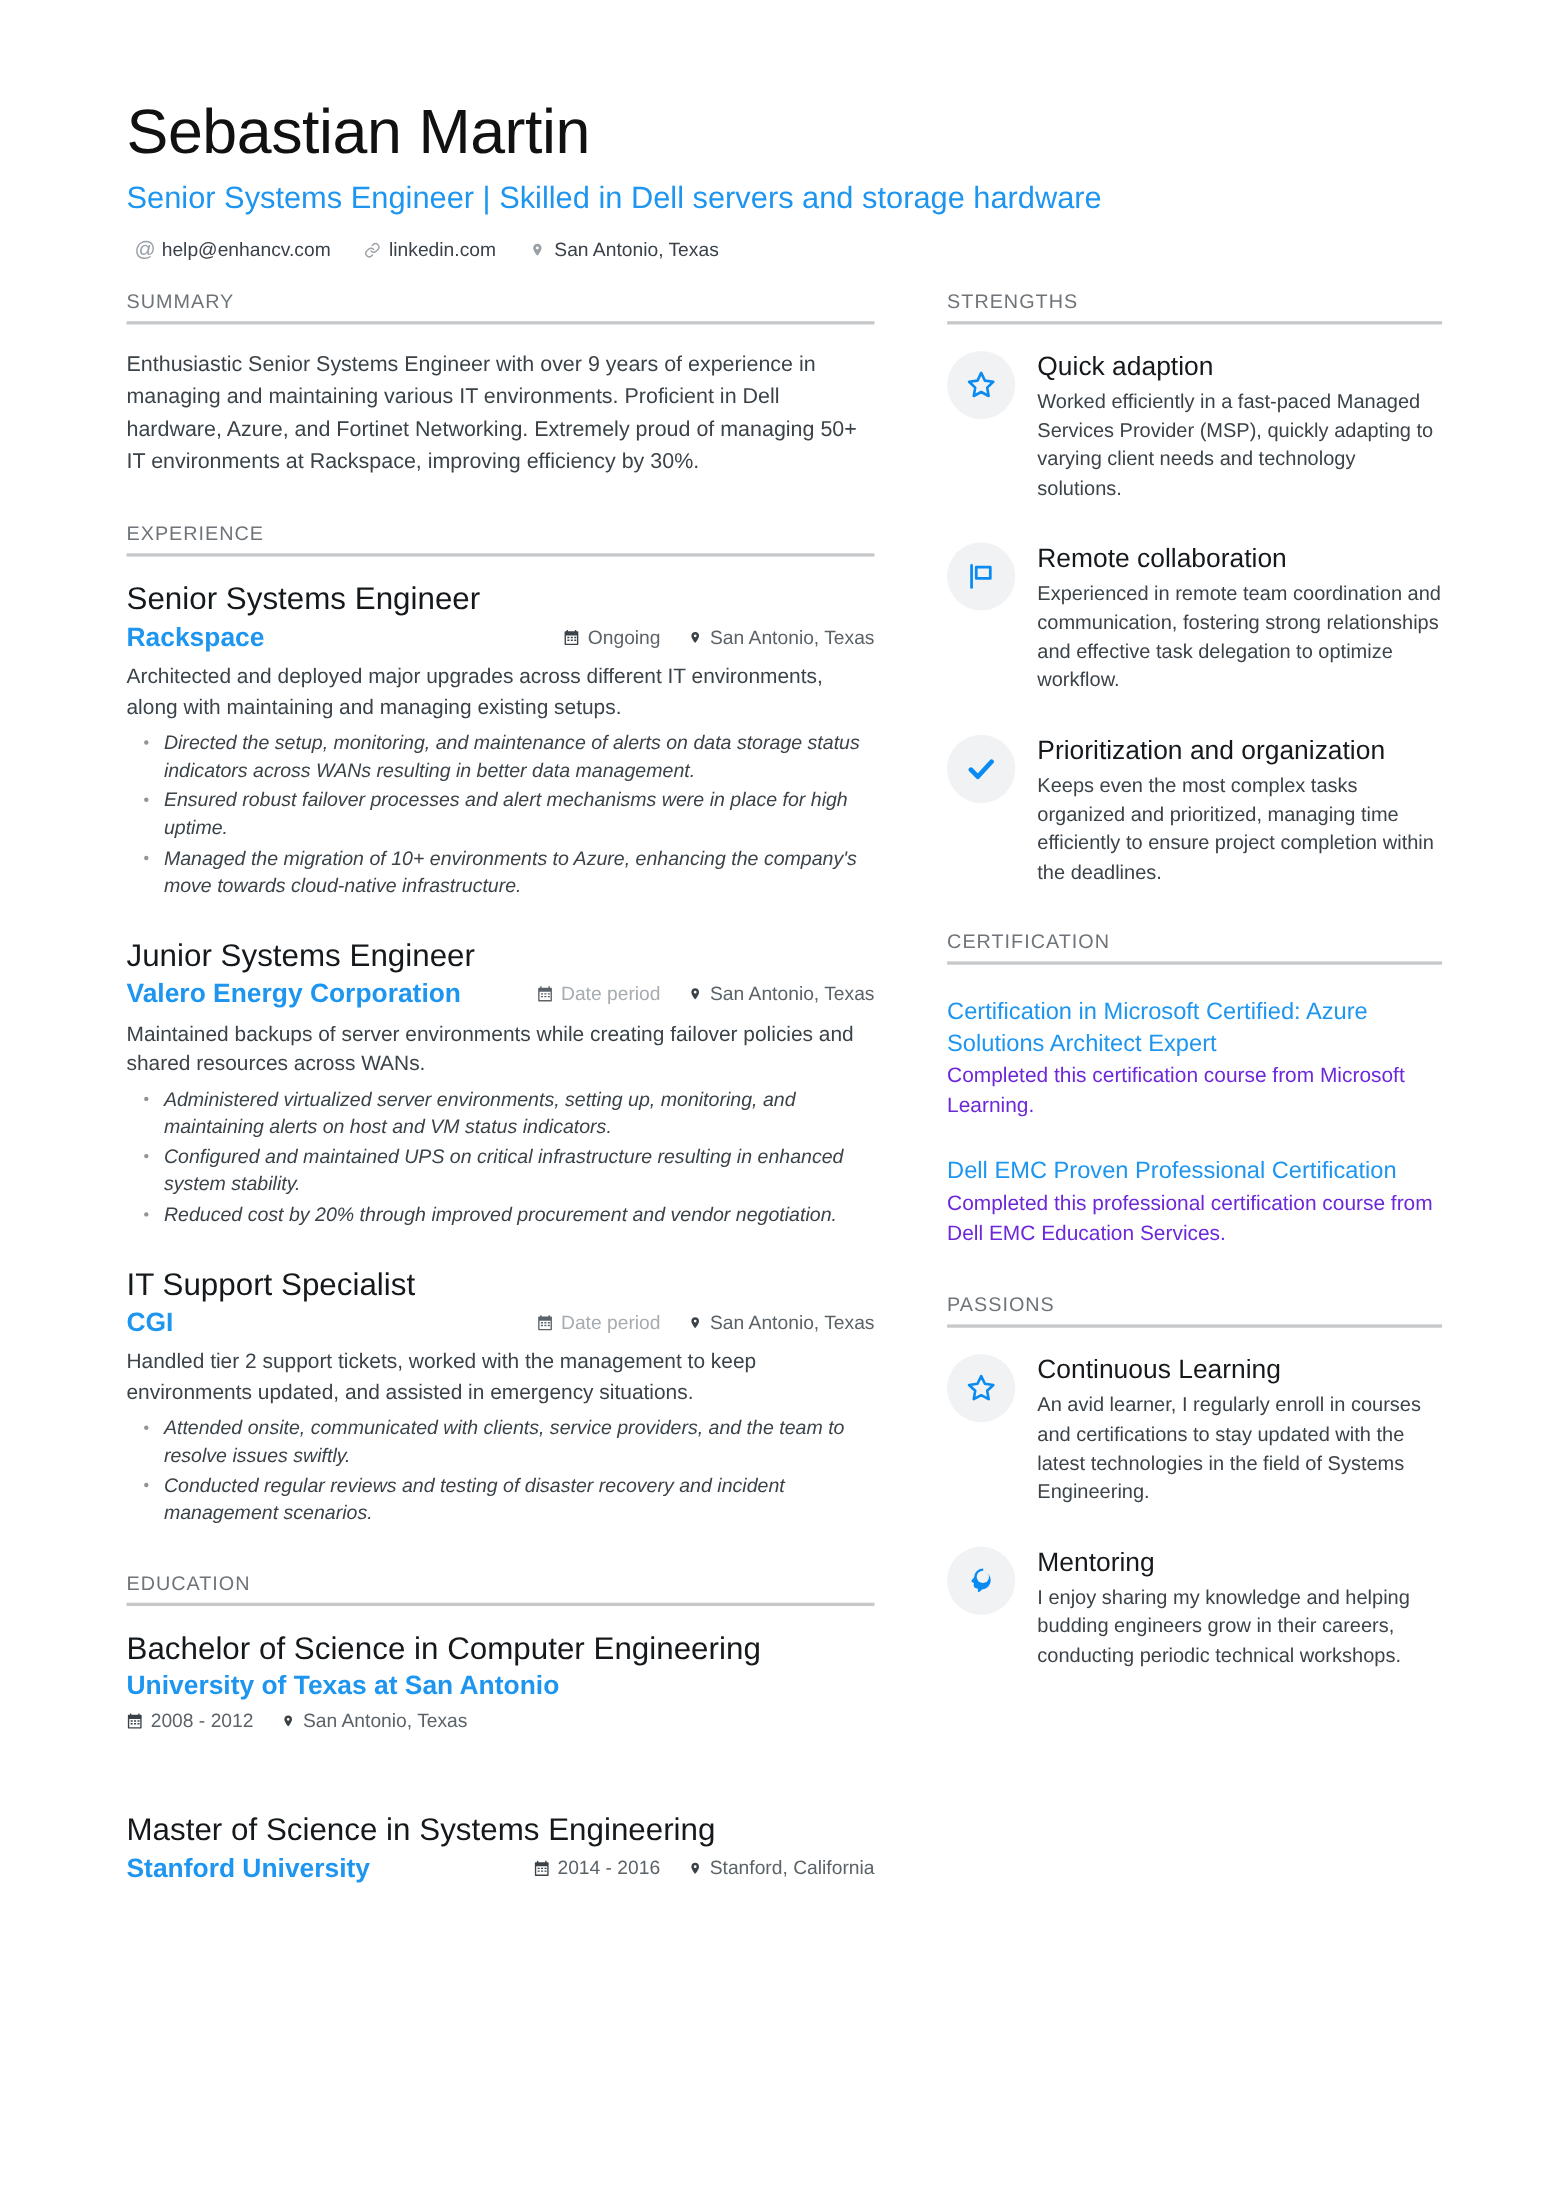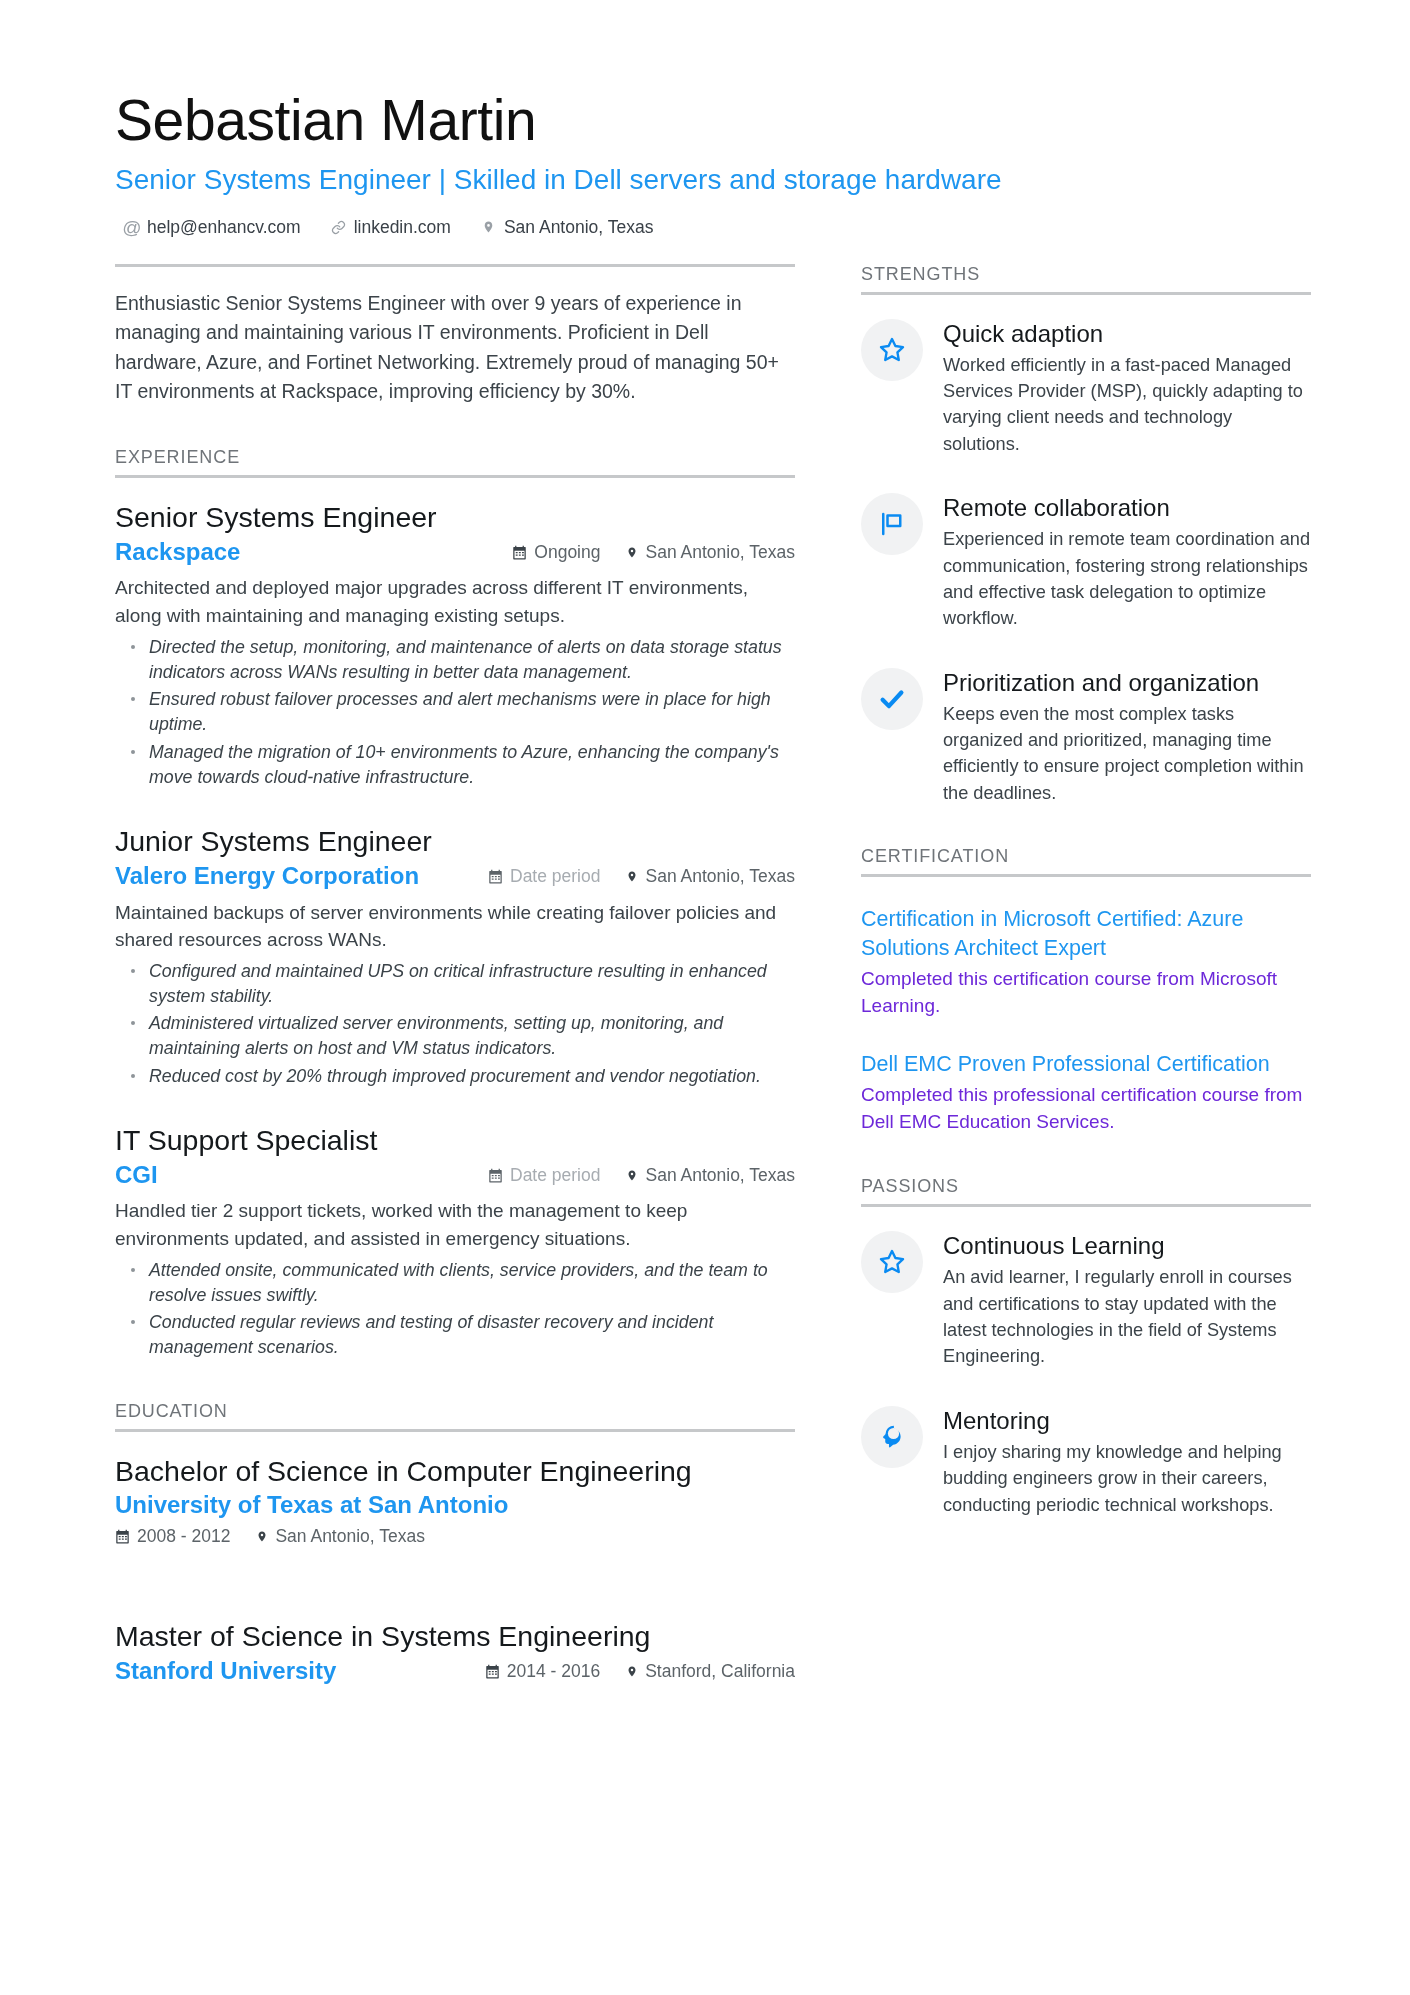--- a/index.html
+++ b/index.html
@@ -253,20 +253,21 @@
       </div>
 
     </div>
   </div>
 
   <div class="body-cols">
 
     <div class="col-left">
 
       <div class="section">
+        <div class="section-title">SUMMARY</div>
         <div class="section-rule"></div>
         <div class="para">Enthusiastic Senior Systems Engineer with over 9 years of experience in managing and maintaining various IT environments. Proficient in Dell hardware, Azure, and Fortinet Networking. Extremely proud of managing 50+ IT environments at Rackspace, improving efficiency by 30%.</div>
       </div>
 
       <div class="section">
         <div class="section-title">EXPERIENCE</div>
         <div class="section-rule"></div>
 
         <div class="entry">
           <div class="entry-title">Senior Systems Engineer</div>
@@ -317,22 +318,22 @@
                   <svg width="12" height="15" viewBox="0 0 24 24" fill="currentColor">
                       <path d="M12 2C8.1 2 5 5.1 5 9c0 5.3 7 13 7 13s7-7.7 7-13c0-3.9-3.1-7-7-7zm0 9.5A2.5 2.5 0 1 1 12 6.5a2.5 2.5 0 0 1 0 5z"></path>
                     </svg>
                 </span>
                 <span>San Antonio, Texas</span>
               </span>
             </span>
           </div>
           <div class="entry-summary">Maintained backups of server environments while creating failover policies and shared resources across WANs.</div>
           <ul class="bullets">
+            <li>Administered virtualized server environments, setting up, monitoring, and maintaining alerts on host and VM status indicators.</li>
             <li>Configured and maintained UPS on critical infrastructure resulting in enhanced system stability.</li>
-            <li>Administered virtualized server environments, setting up, monitoring, and maintaining alerts on host and VM status indicators.</li>
             <li>Reduced cost by 20% through improved procurement and vendor negotiation.</li>
           </ul>
         </div>
 
         <div class="entry">
           <div class="entry-title">IT Support Specialist</div>
           <div class="entry-meta-row">
             <span class="entry-org">CGI</span>
             <span class="meta-group">
               <span class="meta-item muted">

